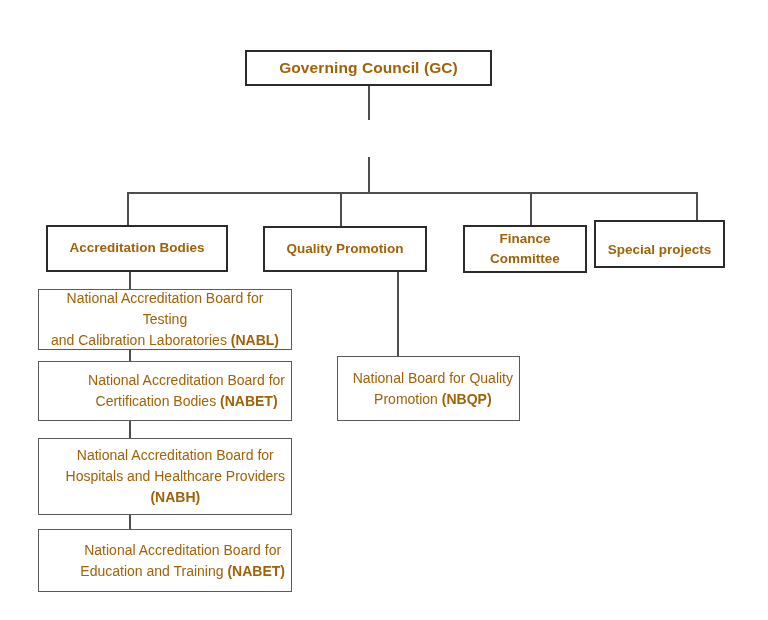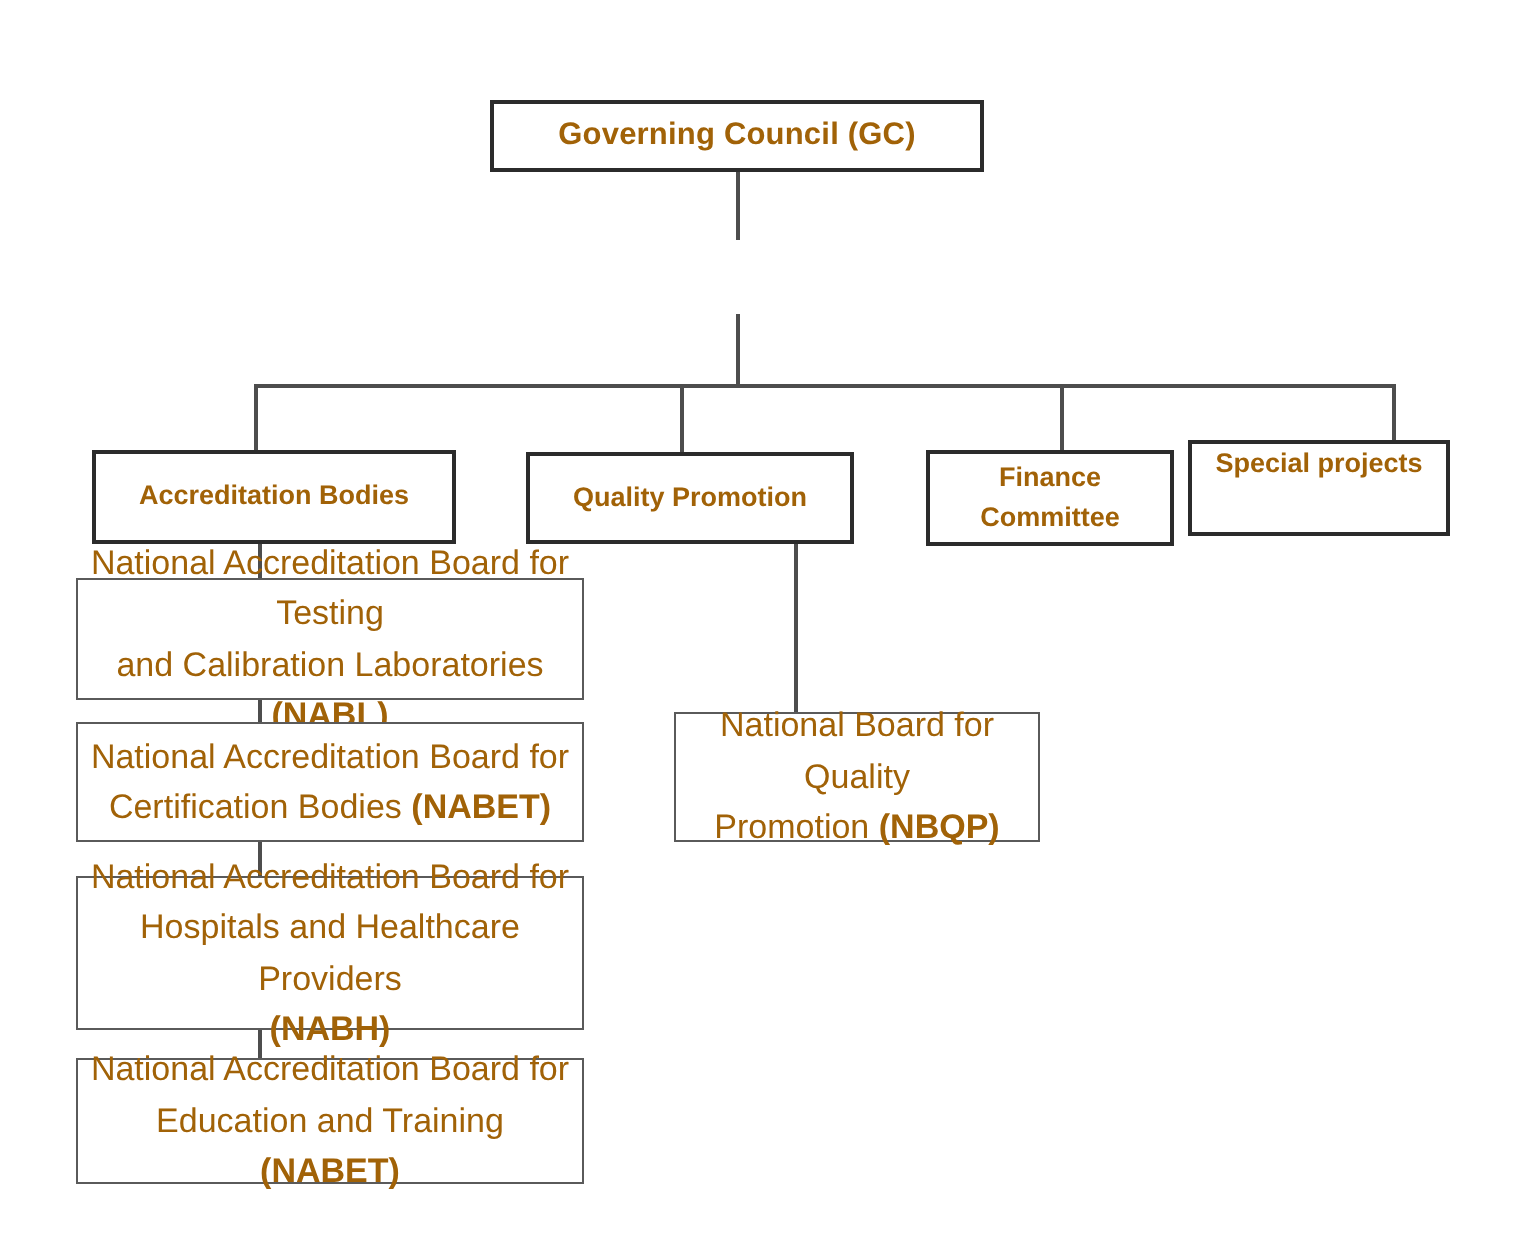--- a/index.html
+++ b/index.html
@@ -16,27 +16,28 @@
     box-sizing:border-box;
     background:#ffffff;
     border:2px solid #2b2b2b;
     display:flex;
     align-items:center;
     justify-content:center;
     text-align:center;
   }
   .lvl1 { font-size:15.5px; font-weight:bold; letter-spacing:0.1px; }
   .lvl2 { font-size:13.5px; font-weight:bold; line-height:1.5; padding:2px 6px; }
-  .top-align { align-items:flex-start; padding-top:0; }
+  .top-align { align-items:flex-start; padding-top:18px; }
   .chain {
     border:1.5px solid #5a5a5a;
-    font-size:17px;
+    font-size:14px;
     font-weight:normal;
     line-height:1.5;
     padding:16px 6px;
+    justify-content:flex-end;
   }
   .chain b { font-weight:bold; }
   .line { position:absolute; background:#4d4d4d; }
   .vline { width:1.5px; }
   .hline { height:1.5px; }
 </style>
 </head>
 <body>
 
 <div class="stage">

